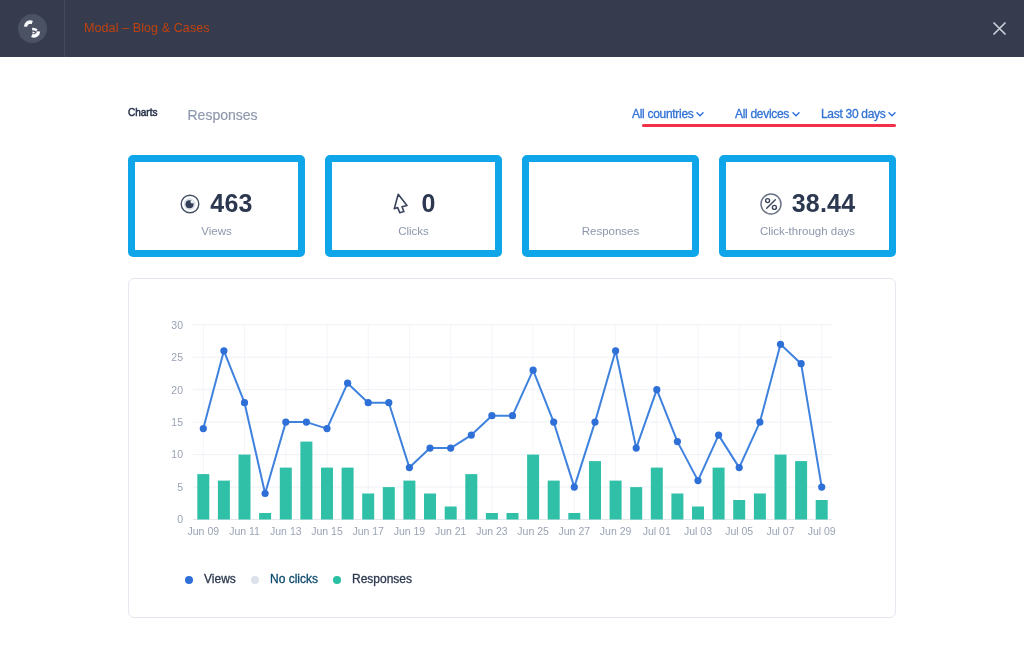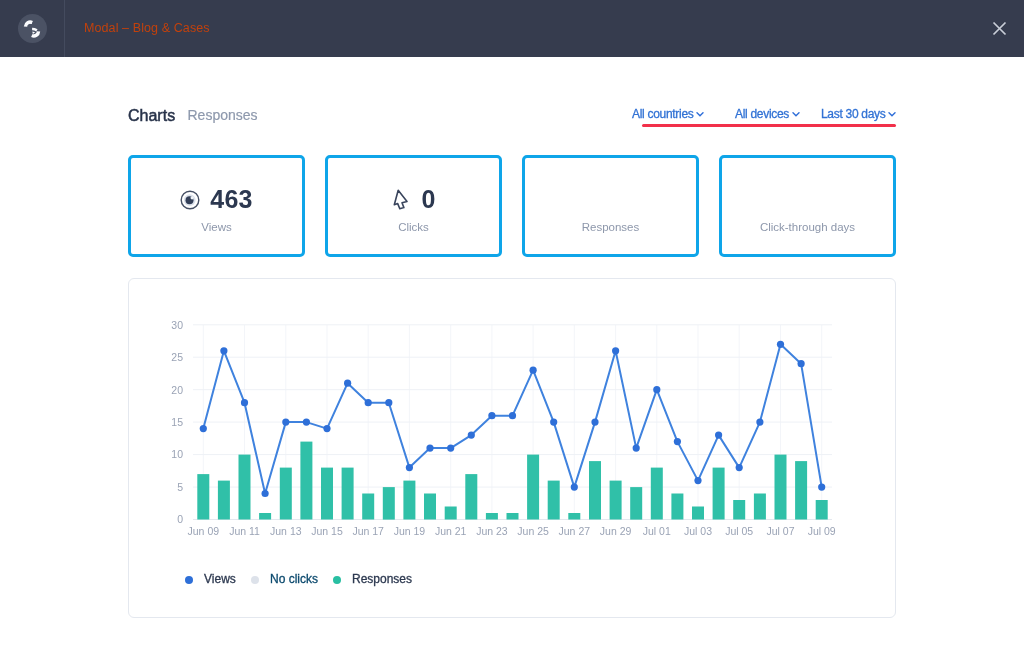--- a/index.html
+++ b/index.html
@@ -1,25 +1,25 @@
 <!DOCTYPE html>
 <html><head><meta charset="utf-8">
 <style>
 *{margin:0;padding:0;box-sizing:border-box}
 body{width:1024px;height:655px;background:#fff;font-family:"Liberation Sans",sans-serif;position:relative;overflow:hidden}
 .abs{position:absolute}
 .header{left:0;top:0;width:1024px;height:57px;background:#363c4e}
 .hdiv{left:64px;top:0;width:1px;height:57px;background:#444b5e}
 .title{left:84px;top:0;height:57px;line-height:57px;color:#c2410c;font-size:12.5px;letter-spacing:.1px}
-.tab1{left:128px;top:107px;font-size:16px;color:#28334a;-webkit-text-stroke:.5px #28334a;letter-spacing:0}
+.tab1{left:128px;top:107px;font-size:10px;color:#28334a;-webkit-text-stroke:.5px #28334a;letter-spacing:0}
 .tab2{left:187.5px;top:107px;font-size:14px;color:#8e99ad;-webkit-text-stroke:.2px #8e99ad}
 .filt{position:absolute;top:107px;font-size:12px;color:#3172d5;-webkit-text-stroke:.3px #3172d5;white-space:nowrap;letter-spacing:-.3px}
 .filt svg{margin-left:3px;vertical-align:1px}
 .redline{left:642px;top:124px;width:254px;height:3px;background:#f2304a;border-radius:2px}
-.card{top:155px;height:102px;width:177px;border:3px solid #0ea5e9;border-radius:5px;background:#fff}
+.card{top:155px;height:102px;width:177px;border:7px solid #0ea5e9;border-radius:5px;background:#fff}
 .cardin{position:absolute;left:0;right:0;top:29px;height:25px;display:flex;justify-content:center;align-items:center}
 .num{font-size:25px;font-weight:bold;color:#2c3850;margin-left:10px;letter-spacing:.2px}
 .clabel{position:absolute;left:0;right:0;top:63px;text-align:center;font-size:11.5px;color:#8d97ab}
 .chartcard{left:128px;top:278px;width:768px;height:340px;border:1px solid #e4e8ef;border-radius:6px;background:#fff}
 .lg{position:absolute;top:572px;font-size:12px;white-space:nowrap;-webkit-text-stroke:.3px}
 .dot{width:8px;height:8px;border-radius:50%;display:inline-block;margin-right:11px;vertical-align:-0.5px}
 </style></head>
 <body>
 <div class="abs header"></div>
 <div class="abs hdiv"></div>
@@ -70,20 +70,29 @@
       <path d="M7.2 1.3 L3.3 15.7 L6.7 14.6 L8.8 19.7 L12.9 18.6 L11 13.7 L16 12.4 Z" fill="#fff" stroke="#39445c" stroke-width="1.6" stroke-linejoin="round"></path>
     </svg>
     <span class="num">0</span>
   </div>
   <div class="clabel">Clicks</div>
 </div>
 <div class="abs card" style="left:522px">
   <div class="clabel">Responses</div>
 </div>
 <div class="abs card" style="left:719px">
+  <div class="cardin">
+    <svg width="22" height="22" viewBox="0 0 22 22">
+      <circle cx="11" cy="11" r="10" fill="none" stroke="#6b7386" stroke-width="1.5"></circle>
+      <path d="M6.7 15.3 L15.3 6.7" fill="none" stroke="#39445c" stroke-width="1.4" stroke-linecap="round"></path>
+      <circle cx="7.6" cy="7.6" r="2" fill="none" stroke="#39445c" stroke-width="1.4"></circle>
+      <circle cx="14.4" cy="14.4" r="2" fill="none" stroke="#39445c" stroke-width="1.4"></circle>
+    </svg>
+    <span class="num">38.44</span>
+  </div>
   <div class="clabel">Click-through days</div>
 </div>
 
 <div class="abs chartcard"></div>
 <svg class="abs" style="left:128px;top:278px" width="768" height="340" viewBox="0 0 768 340">
 <line x1="75.3" y1="46.8" x2="75.3" y2="241.5" stroke="#f3f5f9" stroke-width="1"></line>
 <line x1="116.5" y1="46.8" x2="116.5" y2="241.5" stroke="#f3f5f9" stroke-width="1"></line>
 <line x1="157.8" y1="46.8" x2="157.8" y2="241.5" stroke="#f3f5f9" stroke-width="1"></line>
 <line x1="199.0" y1="46.8" x2="199.0" y2="241.5" stroke="#f3f5f9" stroke-width="1"></line>
 <line x1="240.2" y1="46.8" x2="240.2" y2="241.5" stroke="#f3f5f9" stroke-width="1"></line>

